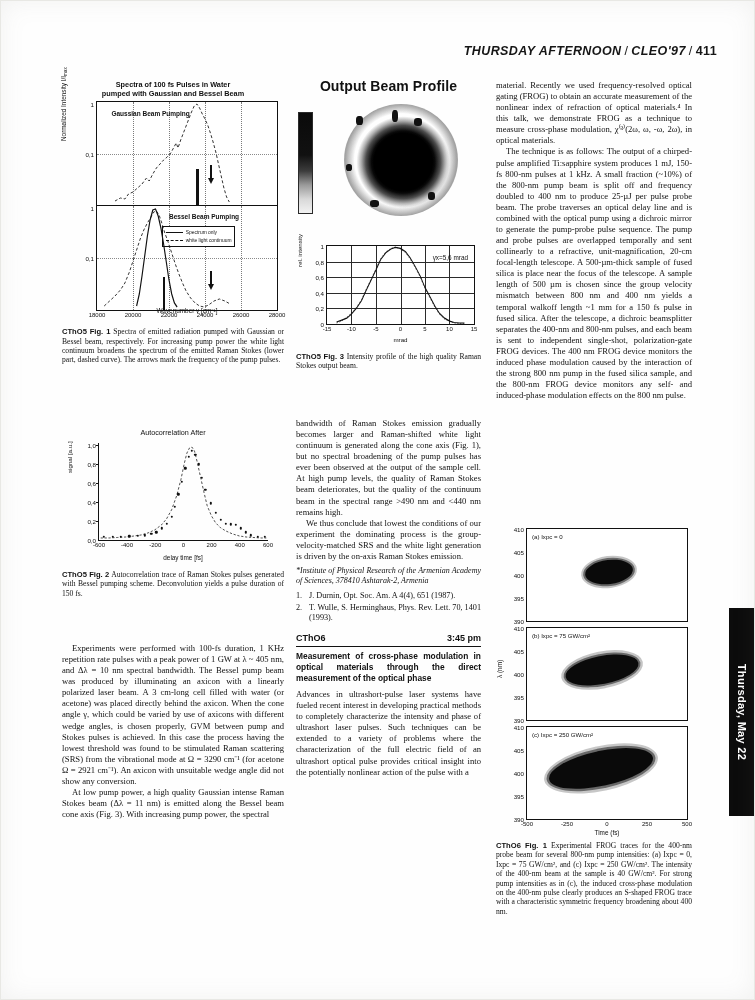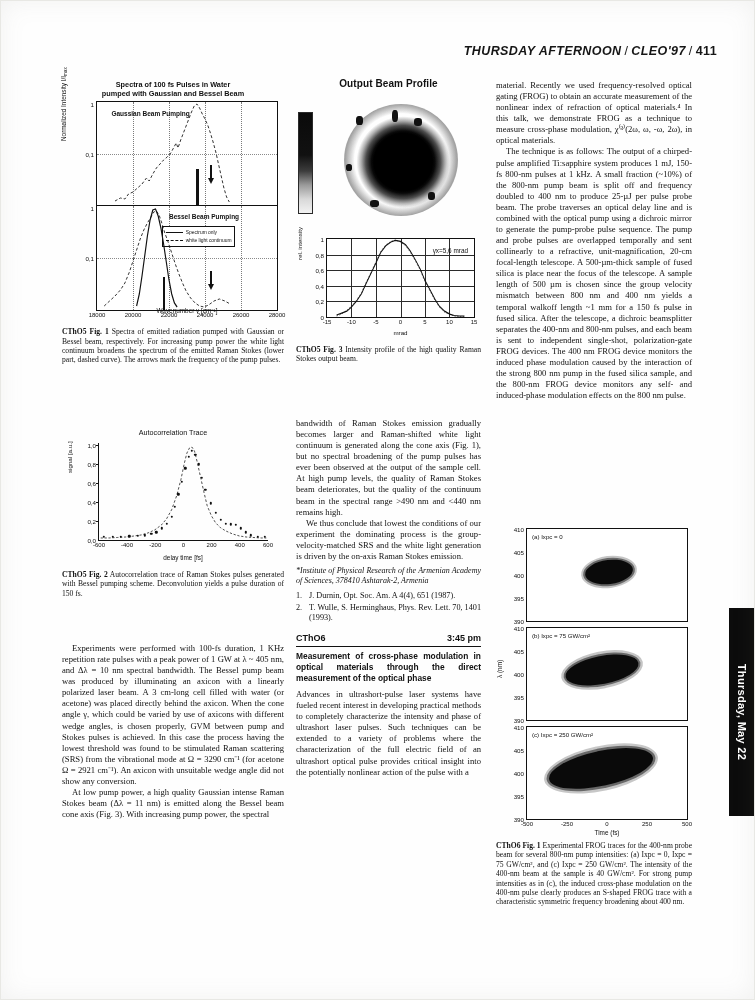--- a/index.html
+++ b/index.html
@@ -31,21 +31,21 @@
   .col{position:absolute;top:78px;font-size:8.6px;line-height:1.29;text-align:justify;}
   .col1{left:62px;width:222px;}
   .col2{left:296px;width:185px;}
   .col3{left:496px;width:196px;}
   .col p{margin:0 0 0 0;text-indent:10px;}
   .col p.noind{text-indent:0;}
 
   
   .fig{position:absolute;}
   .figcap{font-size:7.6px;line-height:1.24;text-align:justify;}
-  .figcap b{font-family:Liberation Serif, serif;font-weight:bold;}
+  .figcap b{font-family:Liberation Sans, sans-serif;font-weight:bold;}
 
   
   #fig1{left:62px;top:80px;width:222px;}
   .f1-title{
     font-family:"Liberation Sans",sans-serif;font-weight:bold;font-size:7.3px;
     text-align:center;line-height:1.25;margin-bottom:3px;color:#111;
   }
   .f1-wrap{position:relative;height:222px;}
   .f1-ylab{
     position:absolute;left:-2px;top:40px;
@@ -106,21 +106,21 @@
     transform:rotate(-90deg);transform-origin:left top;white-space:nowrap;color:#111;
   }
   .f2-xlab{position:absolute;left:36px;right:16px;bottom:6px;text-align:center;
     font-family:"Liberation Sans",sans-serif;font-size:6.4px;color:#111;}
   .tickm{position:absolute;background:#111;}
   .dot{position:absolute;width:2.4px;height:2.4px;background:#111;border-radius:50%;transform:translate(-50%,-50%);}
 
   
   #obp{left:296px;top:78px;width:185px;}
   .obp-title{
-    font-family:"Liberation Sans",sans-serif;font-weight:bold;font-size:10px;
+    font-family:"Liberation Sans",sans-serif;font-weight:bold;font-size:14px;
     text-align:center;color:#111;margin-bottom:19px;letter-spacing:.1px;
   }
   .beamrow{position:absolute;left:0;top:24px;width:185px;height:118px;}
   .cbar{
     position:absolute;left:2px;top:10px;width:13px;height:100px;
     background:linear-gradient(to bottom,#0a0a0a 0%,#111 42%,#3c3c3c 58%,#9a9a9a 72%,#d8d8d8 86%,#f2f2f2 100%);
     border:1px solid #2a2a2a;
   }
   .spot{
     position:absolute;left:52px;top:6px;width:106px;height:104px;
@@ -129,21 +129,21 @@
       radial-gradient(ellipse 44% 44% at 52% 52%, #000 0%, #050505 52%, #1d1d1d 68%, #555 80%, #a8a8a8 90%, rgba(240,240,240,0) 100%);
     filter:contrast(1.2);
   }
   .spot:after{
     content:"";position:absolute;inset:-4px;border-radius:50%;
     background:radial-gradient(circle at 50% 50%, rgba(0,0,0,0) 58%, rgba(40,40,40,.40) 70%, rgba(0,0,0,0) 86%);
   }
   .speck{position:absolute;background:#111;border-radius:40%;}
 
   
-  #fig3{left:296px;top:234px;width:185px;}
+  #fig3{left:296px;top:241px;width:185px;}
   .f3-wrap{position:relative;height:108px;}
   .f3-plot{position:absolute;left:30px;top:4px;right:6px;bottom:24px;border:1px solid #111;background:#fff;}
   .f3-ylab{position:absolute;left:0px;top:26px;font-family:"Liberation Sans",sans-serif;font-size:6.2px;
     transform:rotate(-90deg);transform-origin:left top;white-space:nowrap;color:#111;}
   .f3-xlab{position:absolute;left:30px;right:6px;bottom:6px;text-align:center;
     font-family:"Liberation Sans",sans-serif;font-size:6.2px;color:#111;}
   .gridh2{position:absolute;left:0;right:0;height:0;border-top:1px solid #2b2b2b;}
   .gridv2{position:absolute;top:0;bottom:0;width:0;border-left:1px solid #2b2b2b;}
   .f3-ann{position:absolute;right:6px;top:8px;font-family:"Liberation Sans",sans-serif;
     font-size:6.4px;color:#111;white-space:nowrap;}
@@ -272,21 +272,21 @@
       <div class="f1-xlab">Wavenumber v [cm⁻¹]</div>
     </div>
     <div class="figcap" style="margin-top:4px">
       <b>CThO5</b>
       <b>Fig. 1</b>
       <span>Spectra of emitted radiation pumped with Gaussian or Bessel beam, respectively. For increasing pump power the white light continuum broadens the spectrum of the emitted Raman Stokes (lower part, dashed curve). The arrows mark the frequency of the pump pulses.</span>
     </div>
   </div>
 
   <div class="fig" id="fig2">
-    <div class="f2-title">Autocorrelation Trace</div>
+    <div class="f2-title">Autocorrelation After</div>
     <div class="f2-wrap">
       <div class="f2-ylab">signal [a.u.]</div>
       <div class="f2-plot">
         <div class="ytick" style="top:2%">1,0</div>
         <div class="ytick" style="top:21.6%">0,8</div>
         <div class="ytick" style="top:41.2%">0,6</div>
         <div class="ytick" style="top:60.8%">0,4</div>
         <div class="ytick" style="top:80.4%">0,2</div>
         <div class="ytick" style="top:100%">0,0</div>
 

